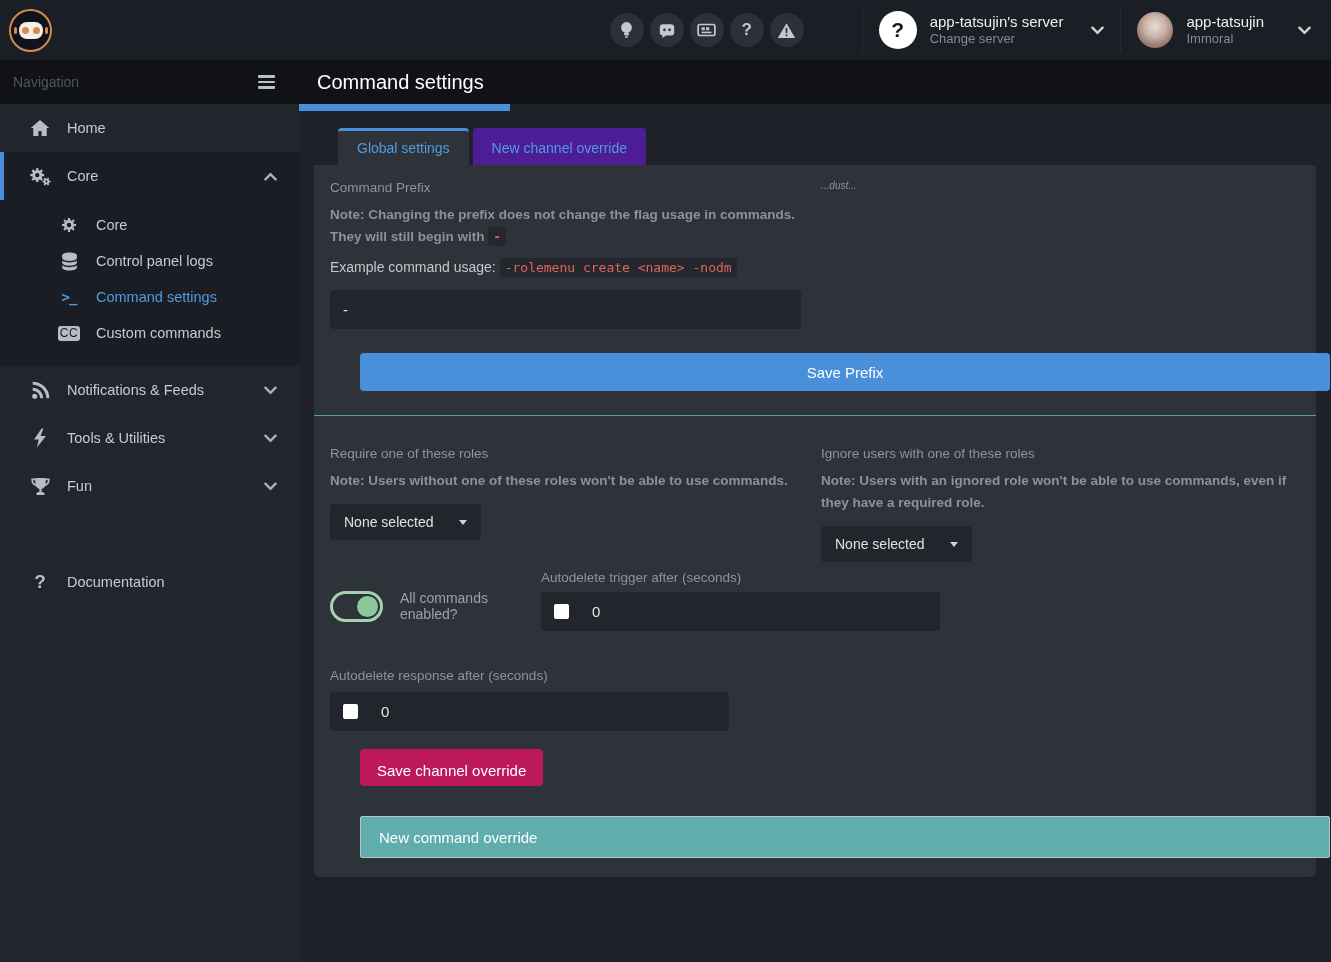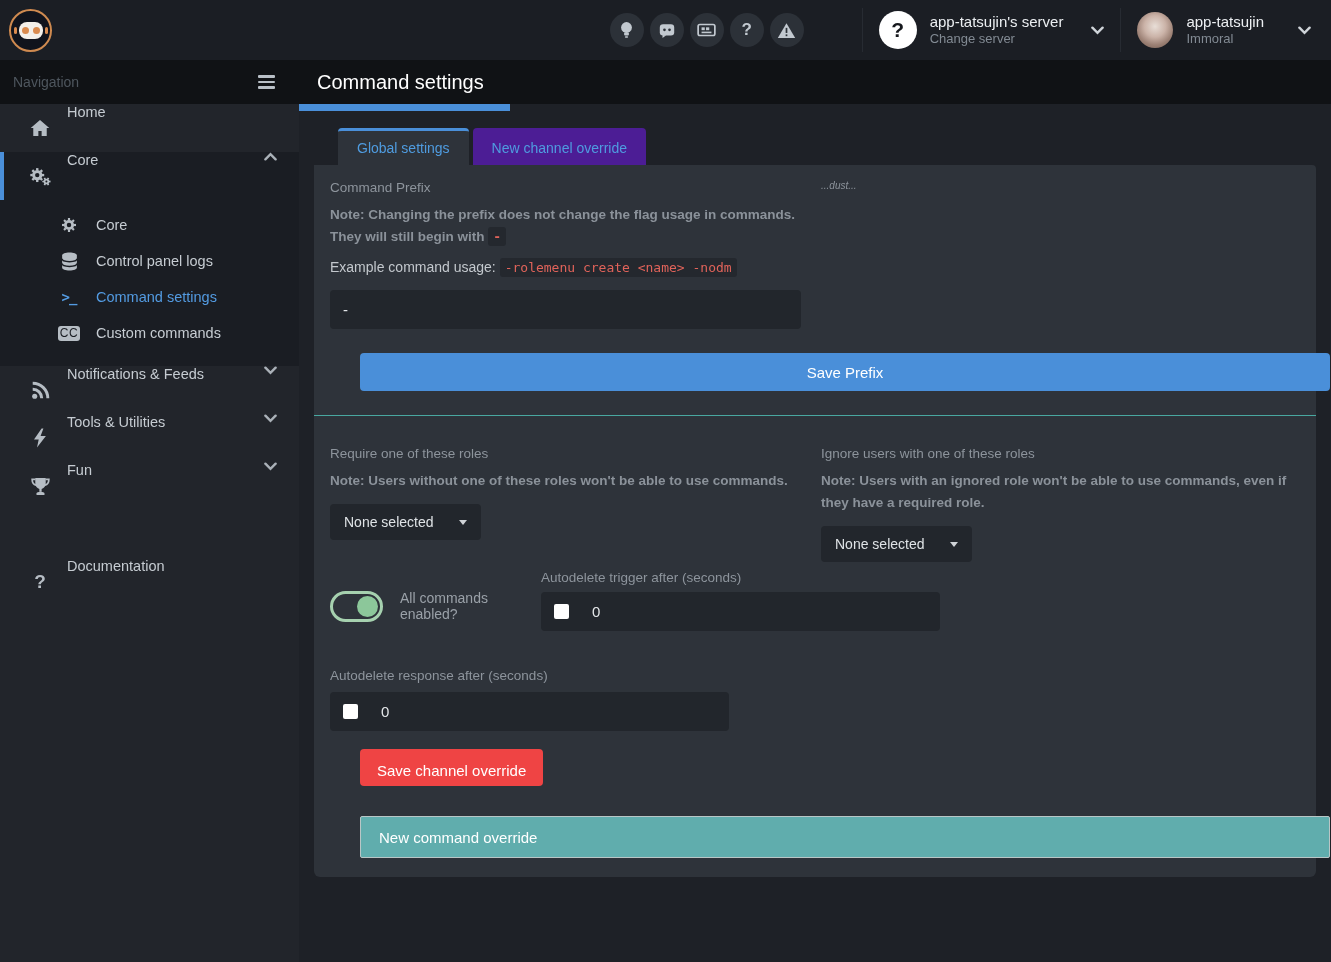--- a/index.html
+++ b/index.html
@@ -36,21 +36,21 @@
   .hamburger { display:flex; flex-direction:column; gap:3px; cursor:pointer; }
   .hamburger div { width:17px; height:2.5px; background:#b9c0c7; border-radius:1px; }
   .page-head { flex:1; display:flex; align-items:center; padding-left:18px; color:#ffffff; font-size:20px; }
 
   
   .main { display:flex; height:858px; position:relative; }
   .bluebar { position:absolute; left:299px; top:0; width:211px; height:7px; background:#4a8fd9; z-index:3; }
 
   
   .sidebar { width:299px; background:#22252b; flex-shrink:0; }
-  .side-item { height:48px; display:flex; padding-left:28px; gap:15px; color:#c6ccd2; font-size:14.5px; cursor:pointer; }
+  .side-item { height:48px; display:flex; align-items:center; padding-left:28px; gap:15px; color:#c6ccd2; font-size:14.5px; cursor:pointer; }
   .side-item .ic, .sub-item .ic { width:24px; color:#b6bdc4; display:flex; justify-content:center; align-items:center; }
   .side-chev { margin-left:auto; margin-right:22px; color:#aab1b8; display:flex; }
   .core-group { background:#1a1d23; }
   .core-parent { border-left:4px solid #4a8fd9; padding-left:24px; }
   .submenu { padding:7px 0 15px; }
   .sub-item { height:36px; display:flex; align-items:center; padding-left:57px; gap:15px; color:#c6ccd2; font-size:14.5px; cursor:pointer; }
   .sub-item.active { color:#539be2; }
   .sub-item.active .ic { color:#539be2; }
   .doc-item { margin-top:48px; }
   .term { font-family:"DejaVu Sans Mono", monospace; font-weight:bold; font-size:14px; letter-spacing:-1px; }
@@ -88,21 +88,21 @@
   .toggle-cell { width:211px; display:flex; align-items:center; gap:17px; margin-bottom:9px; }
   .switch { width:53px; height:31px; border:3px solid #a6d1af; border-radius:16px; position:relative; background:transparent; flex-shrink:0; cursor:pointer; }
   .knob { position:absolute; top:2px; right:2px; width:21px; height:21px; border-radius:50%; background:#8cc79a; }
   .toggle-label { color:#9aa1a8; font-size:14px; }
   .field-cell .flabel { margin-bottom:7px; }
   .input-group { width:399px; height:39px; background:#22262c; border-radius:4px; display:flex; align-items:center; padding-left:13px; }
   .checkbox { width:15px; height:15px; background:#ffffff; border-radius:2px; margin-right:23px; cursor:pointer; flex-shrink:0; }
   .num-val { color:#e3e6e9; font-size:15px; }
 
   .resp-label { margin-top:37px; }
-  .btn-green { height:37px; background:#ef4444; padding:13px 17px; margin-top:18px; }
+  .btn-green { height:37px; background:#be185d; padding:13px 17px; margin-top:18px; }
   .btn-teal { display:block; width:100%; height:42px; background:#60adad; border:1px solid #b9c6c6; text-align:left; padding:0 18px; margin-top:30px; border-radius:2px; }
 </style>
 </head>
 <body>
 
 <div class="topbar">
   <div class="logo">
     <div class="bot-head">
       <div class="bot-ear l"></div>
         <div class="bot-ear r"></div>

